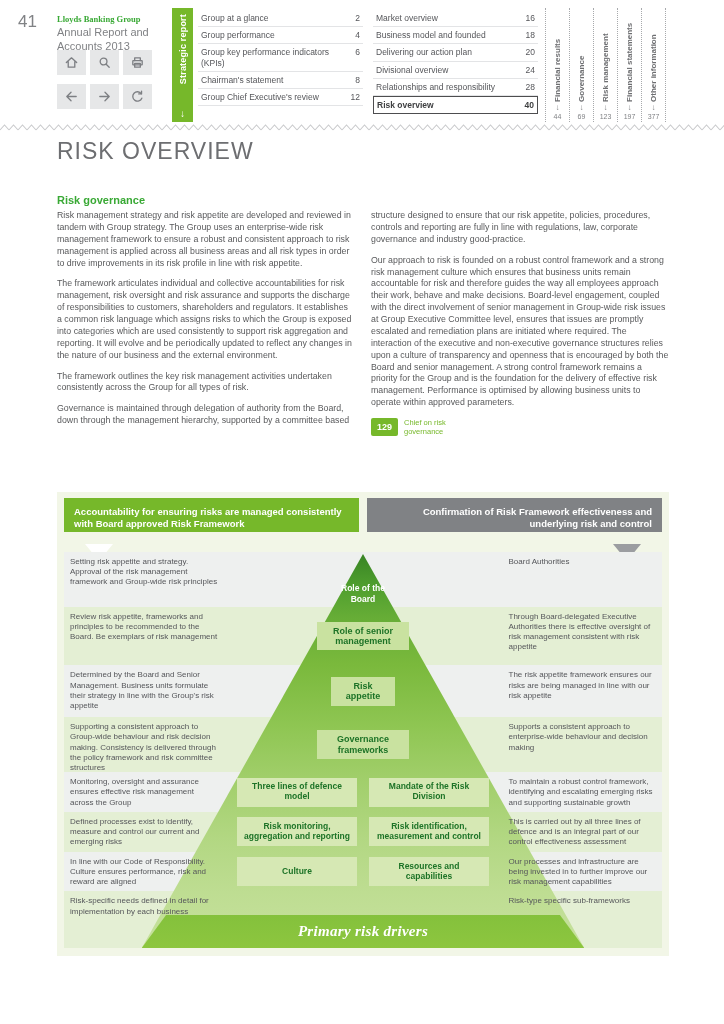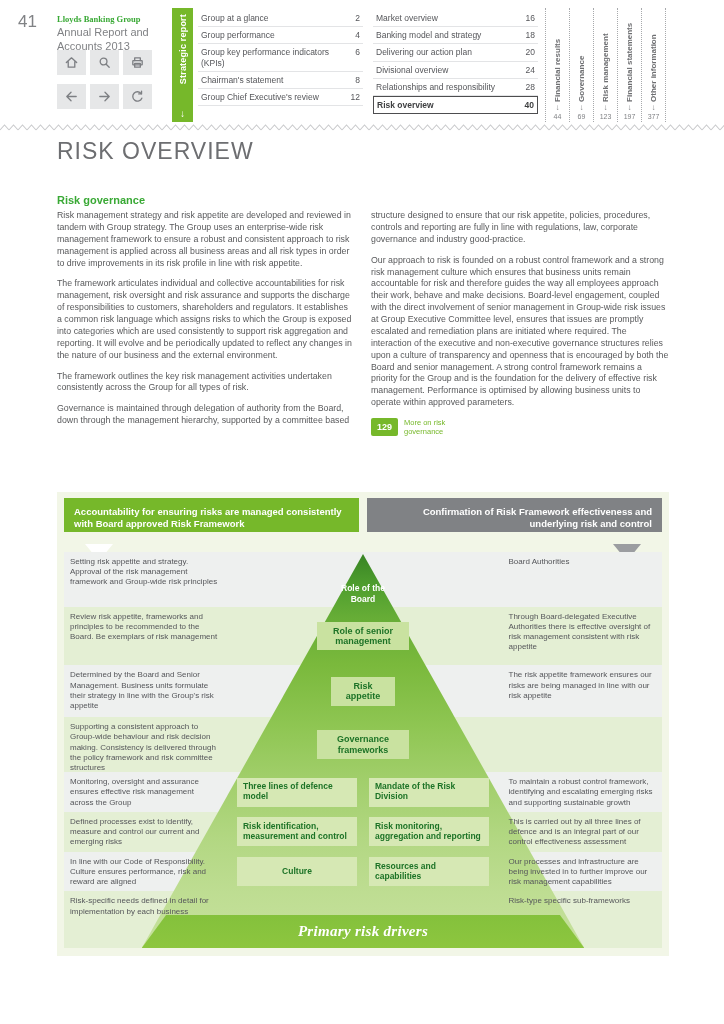--- a/index.html
+++ b/index.html
@@ -79,21 +79,21 @@
   .cell { position:relative; z-index:10; }
   .cl { width:27%; padding:5px 8px 4px 6px; font-size:8px; line-height:1.28; color:#55565a; }
   .cr { width:27%; padding:5px 6px 4px 8px; font-size:8px; line-height:1.28; color:#55565a; text-align:left; }
   .cc { width:46%; display:flex; align-items:center; justify-content:center; gap:12px; }
   .cc-apex { align-items:flex-end; padding-bottom:3px; }
   .apex-label { color:#fff; font-weight:bold; font-size:8.5px; line-height:1.2; text-align:center; max-width:52px; }
   .pyr-label { background:#c9e2a0; color:#1d7327; font-weight:bold; font-size:9px; line-height:1.15; text-align:center; padding:4px 9px; max-width:92px; }
   .pyr-narrow { max-width:64px; }
   .cbox {
     width:120px; min-height:29px; background:#d6e8b4; color:#1d7327; font-weight:bold;
-    font-size:8.5px; line-height:1.15; text-align:left; padding:3px 6px;
+    font-size:8.5px; line-height:1.15; text-align:center; padding:3px 6px;
     display:flex; align-items:center; justify-content:center;
   }
 </style>
 </head>
 <body>
 
 <div class="header">
   <div class="page-num">41</div>
 
   <div class="brand">
@@ -172,21 +172,21 @@
         <span>Group Chief Executive's review</span>
         <span>12</span>
       </div>
     </div>
     <div class="toc-col">
       <div class="toc-item">
         <span>Market overview</span>
         <span>16</span>
       </div>
       <div class="toc-item">
-        <span>Banking model and strategy</span>
+        <span>Business model and founded</span>
         <span>18</span>
       </div>
       <div class="toc-item">
         <span>Delivering our action plan</span>
         <span>20</span>
       </div>
       <div class="toc-item">
         <span>Divisional overview</span>
         <span>24</span>
       </div>
@@ -247,21 +247,21 @@
     <p>Risk management strategy and risk appetite are developed and reviewed in tandem with Group strategy. The Group uses an enterprise-wide risk management framework to ensure a robust and consistent approach to risk management is applied across all business areas and all risk types in order to drive improvements in its risk profile in line with risk appetite.</p>
     <p>The framework articulates individual and collective accountabilities for risk management, risk oversight and risk assurance and supports the discharge of responsibilities to customers, shareholders and regulators. It establishes a common risk language which assigns risks to which the Group is exposed into categories which are used consistently to support risk aggregation and reporting. It will evolve and be periodically updated to reflect any changes in the nature of our business and the external environment.</p>
     <p>The framework outlines the key risk management activities undertaken consistently across the Group for all types of risk.</p>
     <p>Governance is maintained through delegation of authority from the Board, down through the management hierarchy, supported by a committee based</p>
   </div>
   <div class="col">
     <p>structure designed to ensure that our risk appetite, policies, procedures, controls and reporting are fully in line with regulations, law, corporate governance and industry good-practice.</p>
     <p>Our approach to risk is founded on a robust control framework and a strong risk management culture which ensures that business units remain accountable for risk and therefore guides the way all employees approach their work, behave and make decisions. Board-level engagement, coupled with the direct involvement of senior management in Group-wide risk issues at Group Executive Committee level, ensures that issues are promptly escalated and remediation plans are initiated where required. The interaction of the executive and non-executive governance structures relies upon a culture of transparency and openness that is encouraged by both the Board and senior management. A strong control framework remains a priority for the Group and is the foundation for the delivery of effective risk management. Performance is optimised by allowing business units to operate within approved parameters.</p>
     <div class="more-ref">
       <span class="badge">129</span>
-      <span class="more-text">More on risk governance</span>
+      <span class="more-text">Chief on risk governance</span>
     </div>
   </div>
 </div>
 
 <div class="diagram">
   <div class="banners">
     <div class="banner banner-left">Accountability for ensuring risks are managed consistently with Board approved Risk Framework</div>
     <div class="banner banner-right">Confirmation of Risk Framework effectiveness and underlying risk and control</div>
   </div>
   <div class="tri tri-left"></div>
@@ -295,36 +295,37 @@
         <span class="pyr-label pyr-narrow">Risk appetite</span>
       </div>
       <div class="cell cr">The risk appetite framework ensures our risks are being managed in line with our risk appetite</div>
     </div>
 
     <div class="drow h3 bg-green">
       <div class="cell cl">Supporting a consistent approach to Group-wide behaviour and risk decision making. Consistency is delivered through the policy framework and risk committee structures</div>
       <div class="cell cc">
         <span class="pyr-label">Governance frameworks</span>
       </div>
+      <div class="cell cr">Supports a consistent approach to enterprise-wide behaviour and decision making</div>
     </div>
 
     <div class="drow h4 bg-gray">
       <div class="cell cl">Monitoring, oversight and assurance ensures effective risk management across the Group</div>
       <div class="cell cc">
         <span class="cbox">Three lines of defence model</span>
         <span class="cbox">Mandate of the Risk Division</span>
       </div>
       <div class="cell cr">To maintain a robust control framework, identifying and escalating emerging risks and supporting sustainable growth</div>
     </div>
 
     <div class="drow h5 bg-green">
       <div class="cell cl">Defined processes exist to identify, measure and control our current and emerging risks</div>
       <div class="cell cc">
+        <span class="cbox">Risk monitoring, aggregation and reporting</span>
         <span class="cbox">Risk identification, measurement and control</span>
-        <span class="cbox">Risk monitoring, aggregation and reporting</span>
       </div>
       <div class="cell cr">This is carried out by all three lines of defence and is an integral part of our control effectiveness assessment</div>
     </div>
 
     <div class="drow h6 bg-gray">
       <div class="cell cl">In line with our Code of Responsibility. Culture ensures performance, risk and reward are aligned</div>
       <div class="cell cc">
         <span class="cbox">Culture</span>
         <span class="cbox">Resources and capabilities</span>
       </div>

